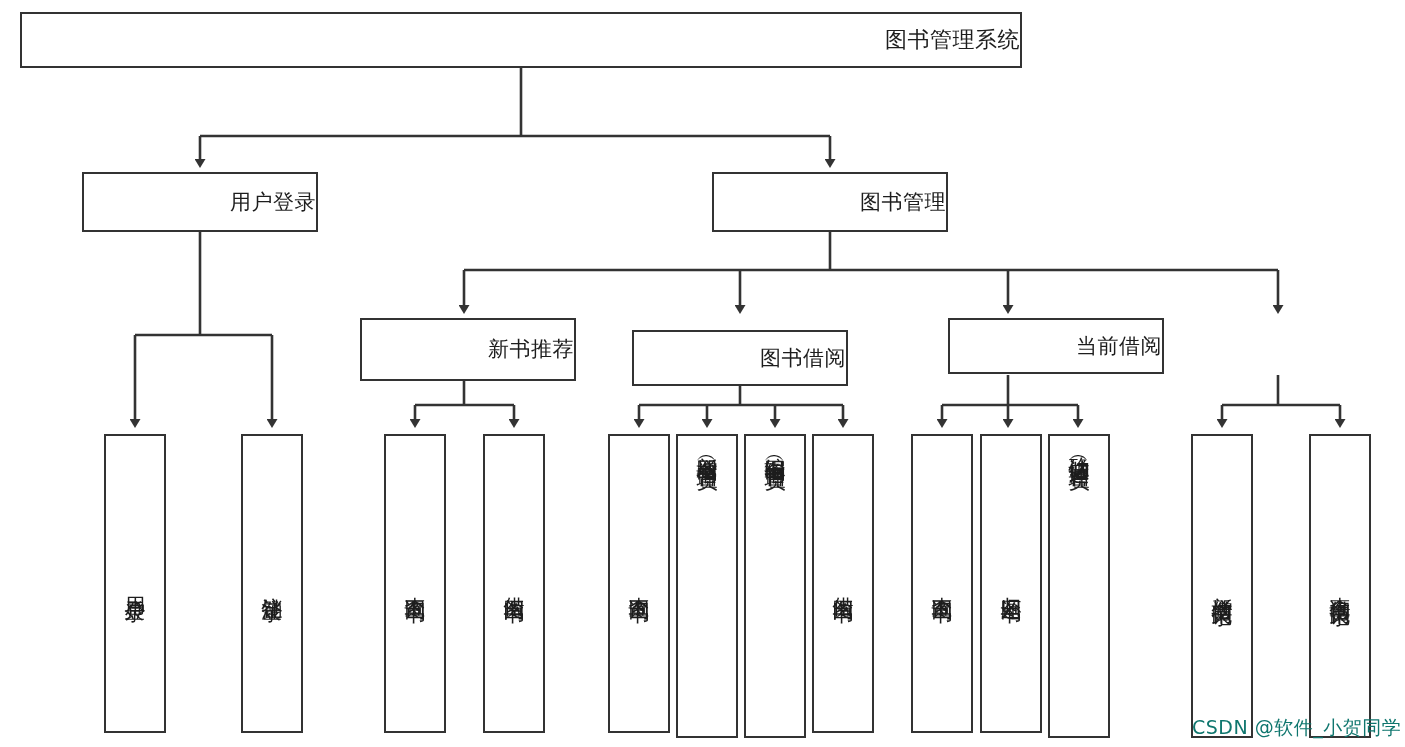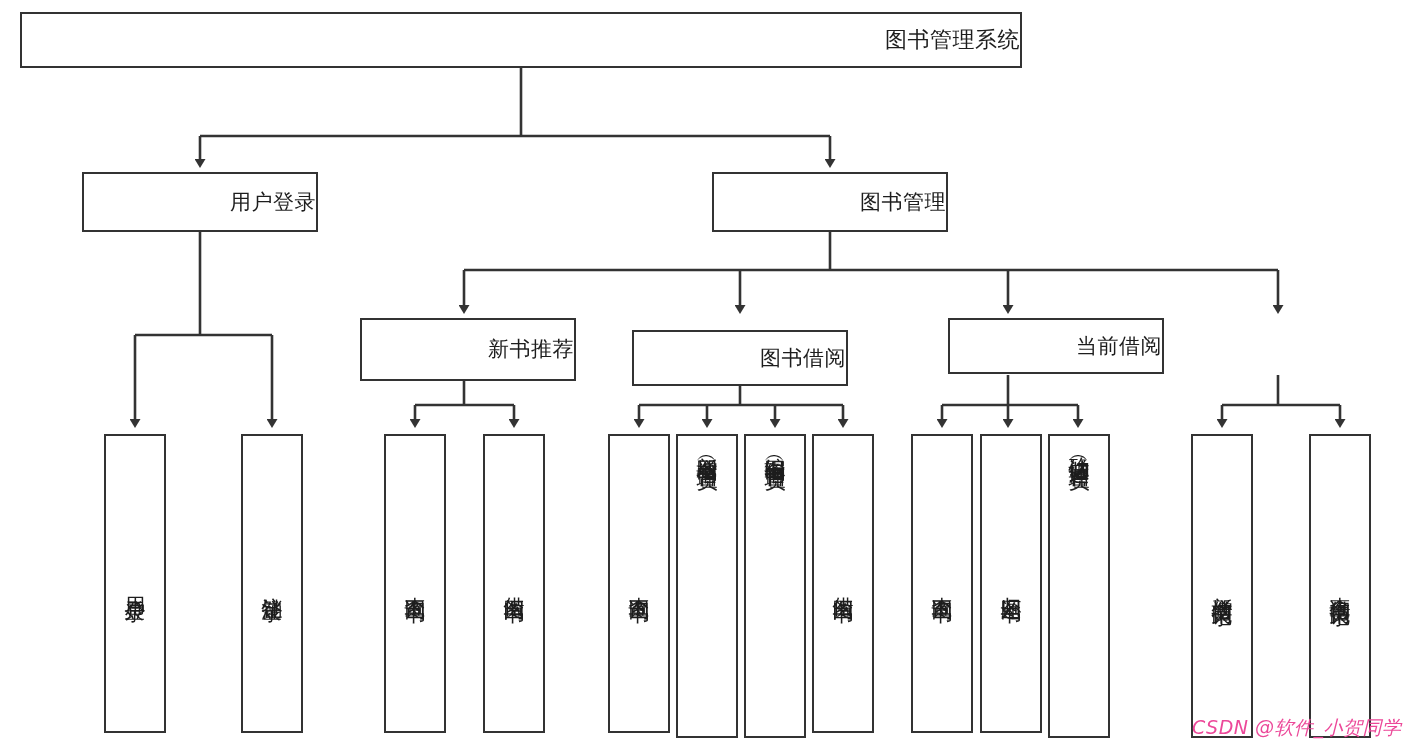--- a/index.html
+++ b/index.html
@@ -67,25 +67,24 @@
     max-height: 100%;
   }
   
   .node.v.mid {
     align-items: center;
     padding-top: 0;
   }
   .watermark {
     position: absolute;
     font-size: 19px;
-    color: #ec4899;
+    color: #0f766e;
     white-space: nowrap;
     z-index: 5;
     letter-spacing: 0.5px;
-    font-style: italic;
   }
 </style>
 </head>
 <body>
 
 <div id="canvas">
 
   <svg id="edges" viewBox="0 0 1405 747" xmlns="http://www.w3.org/2000/svg">
     <defs>
       <marker id="arrow" markerWidth="9" markerHeight="11" refX="1" refY="5.5" orient="auto" markerUnits="userSpaceOnUse">

